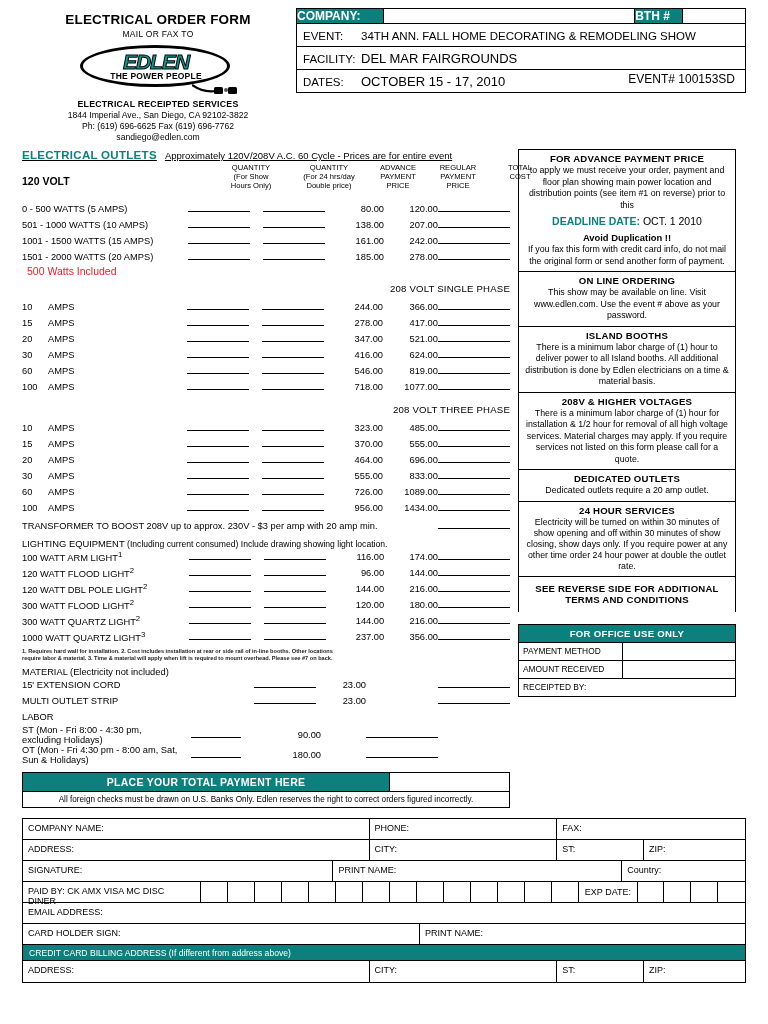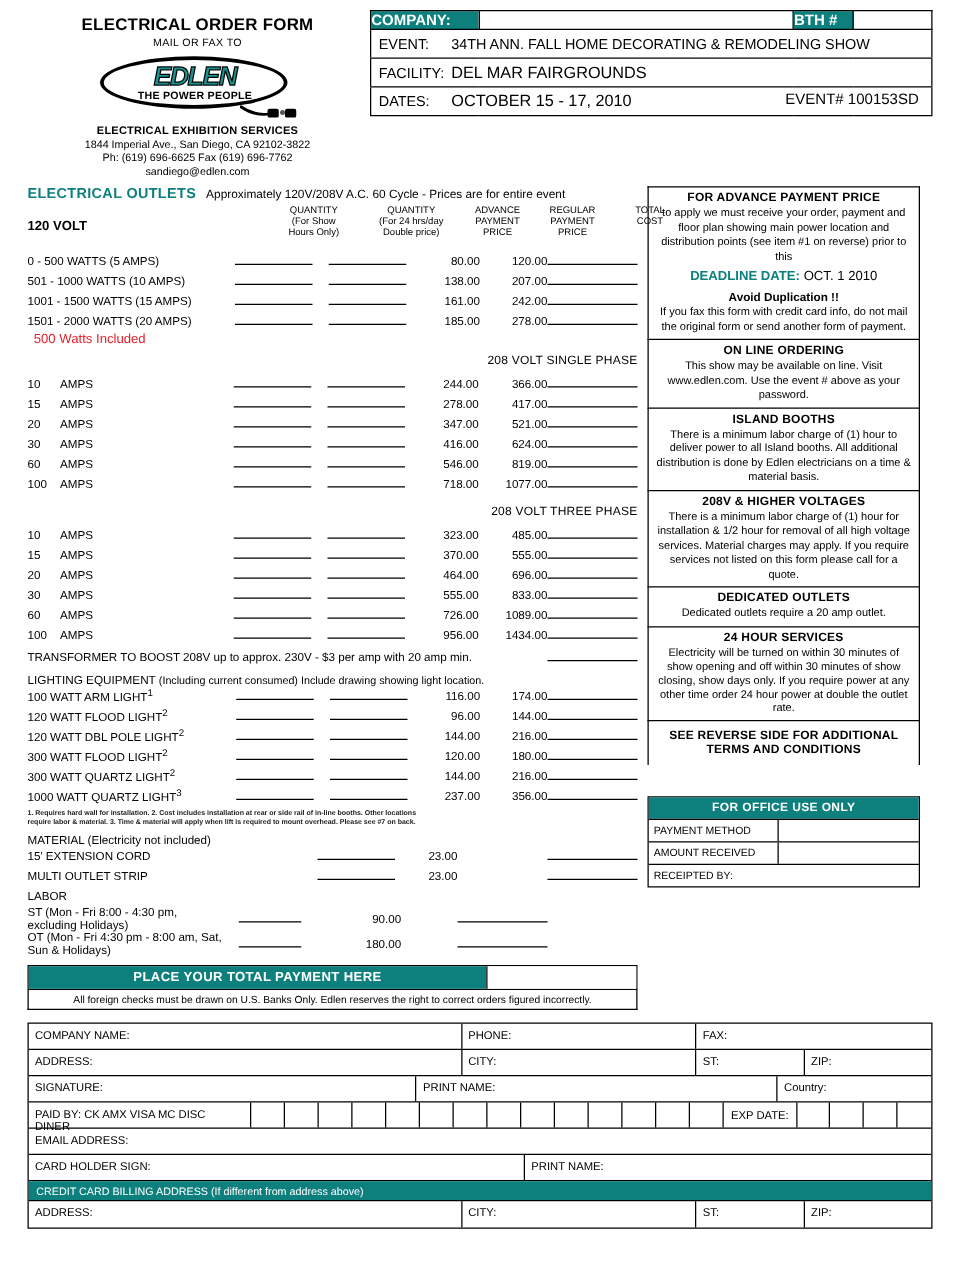--- a/index.html
+++ b/index.html
@@ -58,21 +58,21 @@
   .evlabel { font-size: 11.5px; display: inline-block; }
   .evval { font-size: 11.5px; }
   .evval.big { font-size: 13px; }
   .evnum { float: right; font-size: 12px; padding-right: 4px; }
 
   
   .body-wrap { display: flex; margin-top: 6px; }
   .col-left { width: 488px; }
   .col-right { width: 218px; margin-left: 8px; }
 
-  .section-head { display: flex; align-items: flex-end; }
+  .section-head { display: flex; align-items: flex-end; text-decoration: underline; }
   .sec-title { color: #0d807e; font-weight: bold; font-size: 11.5px; letter-spacing: .3px; }
   .sec-note { font-size: 9.5px; margin-left: 8px; }
 
   .colhdrs { position: relative; height: 38px; margin-top: 2px; }
   .ch { position: absolute; text-align: center; font-size: 7.6px; line-height: 9px; }
   .volt-label { position: absolute; left: 0; top: 12px; font-size: 10.5px; font-weight: bold; }
   .sub-head { font-size: 9.6px; font-weight: normal; margin: 3px 0 5px 0; letter-spacing: .2px; text-align: right; }
 
   .rowtable { width: 100%; border-collapse: collapse; }
   .rowtable tr { height: 16px; }
@@ -109,21 +109,21 @@
   .rbox { border: 1.3px solid #000; border-bottom: none; padding: 3px 5px 4px 5px; text-align: center; }
   .rbox:last-child { border-bottom: 1.3px solid #000; }
   .rb-title { font-weight: bold; font-size: 9.6px; letter-spacing: .2px; }
   .rb-text { font-size: 8.8px; line-height: 11.5px; margin-top: 1px; }
   .rb-text.tight { line-height: 11px; }
   .deadline { margin-top: 4px; font-size: 10.5px; }
   .deadline .dl { color: #0d807e; font-weight: bold; }
   .deadline .dv { font-weight: normal; }
   .avoid { font-weight: bold; font-size: 9.4px; margin-top: 5px; }
 
-  .office { margin-top: 25px; border: 1.3px solid #000; }
+  .office { margin-top: 12px; border: 1.3px solid #000; }
   .office-hd {
     background: #0d807e; color: #fff; font-weight: bold; font-size: 9.6px;
     text-align: center; padding: 3px 0; letter-spacing: .3px;
   }
   .office-row { display: flex; border-top: 1px solid #000; height: 18px; }
   .office-lbl { width: 104px; font-size: 8.4px; padding: 3px 4px; border-right: 1px solid #000; }
   .office-val { flex: 1; }
   .office-row.full .office-lbl { width: 100%; border-right: none; }
 
   
@@ -154,21 +154,21 @@
         <div class="logo-word">EDLEN</div>
         <div class="logo-sub">THE POWER PEOPLE</div>
         <svg class="cord" viewBox="0 0 46 12">
           <path d="M0 2 C10 9, 18 9, 24 8" stroke="#000" stroke-width="2.2" fill="none"></path>
           <rect x="22" y="4" width="9" height="7" rx="1.5" fill="#000"></rect>
           <rect x="36" y="4" width="9" height="7" rx="1.5" fill="#000"></rect>
           <circle cx="34" cy="7" r="2" fill="#555"></circle>
         </svg>
       </div>
 
-      <div class="addr-line first">ELECTRICAL EXHIBITION SERVICES</div>
+      <div class="addr-line first">ELECTRICAL RECEIPTED SERVICES</div>
       <div class="addr-line">1844 Imperial Ave., San Diego, CA 92102-3822</div>
       <div class="addr-line">Ph: (619) 696-6625 Fax (619) 696-7762</div>
       <div class="addr-line">sandiego@edlen.com</div>
     </div>
 
     <div class="hdr-right">
       <table class="co-table">
         <tbody>
             <tr>
           <td class="tealcell">COMPANY:</td>

